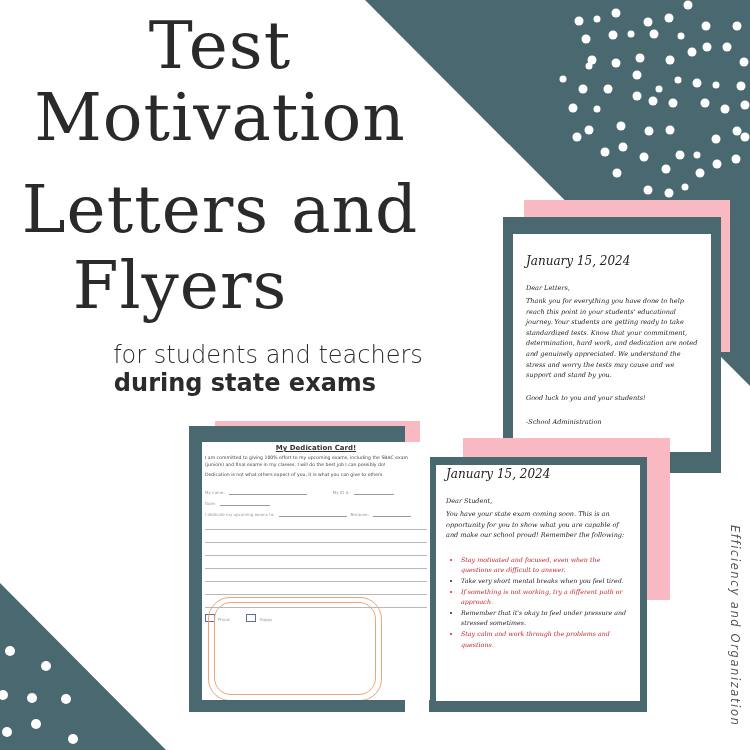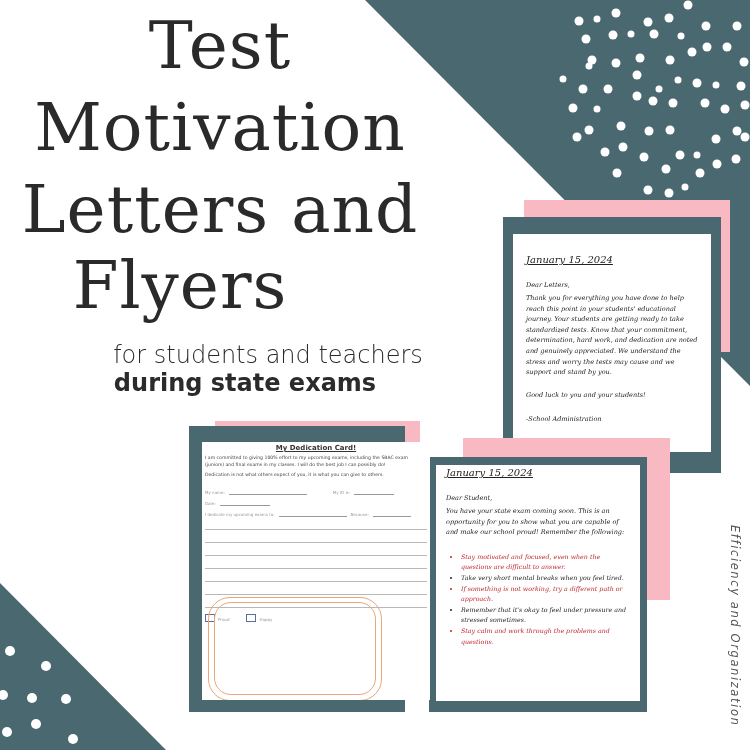--- a/index.html
+++ b/index.html
@@ -6,21 +6,21 @@
   body { width:750px; height:750px; position:relative; overflow:hidden; background:#ffffff; font-family:"DejaVu Serif", serif; }
   .abs { position:absolute; }
   #bg-svg { position:absolute; left:0; top:0; width:750px; height:750px; }
   .title { position:absolute; left:0; width:440px; text-align:center; color:#2a2a2a; font-family:"DejaVu Serif", serif; font-size:66px; line-height:76px; letter-spacing:1px; }
   .subtitle { position:absolute; color:#2b2b2b; font-family:"DejaVu Sans", sans-serif; font-weight:300; font-size:24px; line-height:30px; text-align:center; }
   .pink { position:absolute; background:#f8b9c3; }
   .teal { position:absolute; background:#4a6870; }
   .paper { position:absolute; background:#ffffff; overflow:hidden; }
   .letter { font-family:"DejaVu Serif", serif; font-style:italic; color:#222; }
   .letter p { margin:0; }
-  .date { font-size:10px;text-decoration:underline; }
+  .date { font-size:12px; }
   .greet { font-size:6.5px; }
   .body { font-size:6.5px; line-height:10.6px; }
   .red { color:#c0262d; }
   ul.bullets { margin:0; padding-left:15px; font-size:6.3px; line-height:10.6px; }
   ul.bullets li { margin:0; }
   .card-title { text-align:center; font-family:"DejaVu Sans", sans-serif; font-size:7px; text-decoration:underline; font-weight:bold; color:#333; }
   .card-text { font-family:"DejaVu Sans", sans-serif; font-size:4.6px; color:#444; line-height:7px; }
   .field-row { display:flex; font-family:"DejaVu Sans", sans-serif; font-size:4px; color:#999; align-items:flex-end; gap:4px; }
   .field-line { border-bottom:0.7px solid #999; height:6px; }
   .rule { border-bottom:0.8px solid #b8b8b8; height:12px; }
@@ -102,21 +102,21 @@
       <circle cx="32" cy="698" r="5"></circle>
       <circle cx="66" cy="699" r="5"></circle>
     <circle cx="36" cy="724" r="5"></circle>
       <circle cx="7" cy="732" r="5"></circle>
       <circle cx="73" cy="739" r="5"></circle>
   </g>
 </svg>
 
 <div>
   <div class="title" style="top:8px;">Test</div>
-  <div class="title" style="top:90px;">Motivation</div>
+  <div class="title" style="top:80px;">Motivation</div>
   <div class="title" style="top:172px;">Letters and</div>
   <div class="title" style="top:248px; left:-40px;">Flyers</div>
 </div>
 <div>
   <div class="subtitle" style="left:78px; top:340px; width:380px;">for students and teachers</div>
   <div class="subtitle" style="left:80px; top:368px; width:330px;font-weight:bold;">during state exams</div>
 </div>
 
 <div class="pink" style="left:524px; top:200px; width:206px; height:40px;"></div>
 <div class="pink" style="left:716px; top:200px; width:14px; height:152px;"></div>

